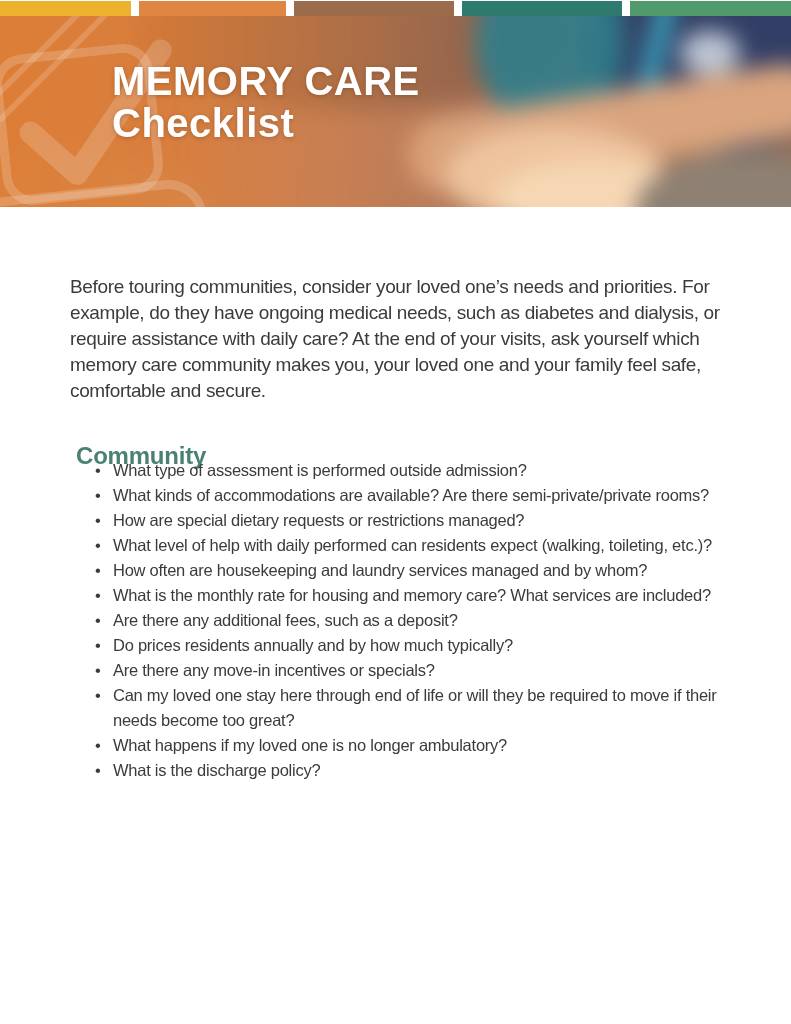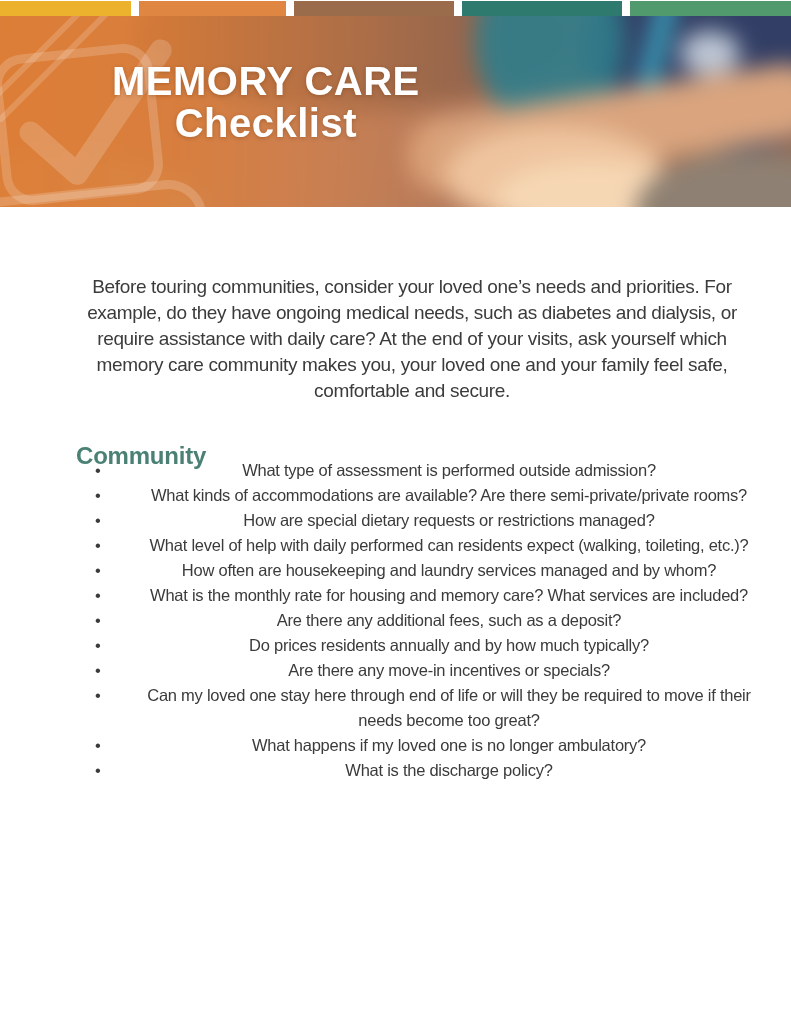--- a/index.html
+++ b/index.html
@@ -2,21 +2,20 @@
 <html style="--heading-teal: #4A8174; --body-text: #3B3B3B; --title-white: #FFFFFF; --hero-orange: #DD7C34;"><head>
 <meta charset="utf-8">
 <style>
   html,body{margin:0;padding:0;background:#ffffff;}
   .page{
     position:relative;
     width:791px;height:1024px;
     background:#ffffff;
     font-family:"Liberation Sans", sans-serif;
     overflow:hidden;
-    text-align:center;
   }
 
   
   .stripes{
     position:absolute;top:1px;left:0;width:791px;height:15px;
     display:flex;z-index:5;
   }
   .stripe{height:15px;}
   .stripe-gap{width:8px;height:15px;background:#ffffff;}
   .stripe:nth-of-type(1){width:131px;}
@@ -56,21 +55,21 @@
   .hero-title{
     position:absolute;left:112px;top:60px;z-index:6;
     color:var(--title-white,#ffffff);
     font-weight:bold;font-size:40px;line-height:42px;
     letter-spacing:.5px;
     text-shadow:0 1px 4px rgba(95,50,15,.35);
   }
 
   
   .intro{
-    position:absolute;left:86px;top:255px;width:652px;
+    position:absolute;left:70px;top:255px;width:652px;
     font-size:19px;line-height:26px;letter-spacing:-0.35px;
     color:var(--body-text,#3b3b3b);
   }
   .section-heading{
     position:absolute;left:76px;top:422px;
     font-size:24px;font-weight:bold;letter-spacing:-0.2px;
     color:var(--heading-teal,#4a8174);
   }
   .checklist{
     position:absolute;left:95px;top:458px;width:690px;

